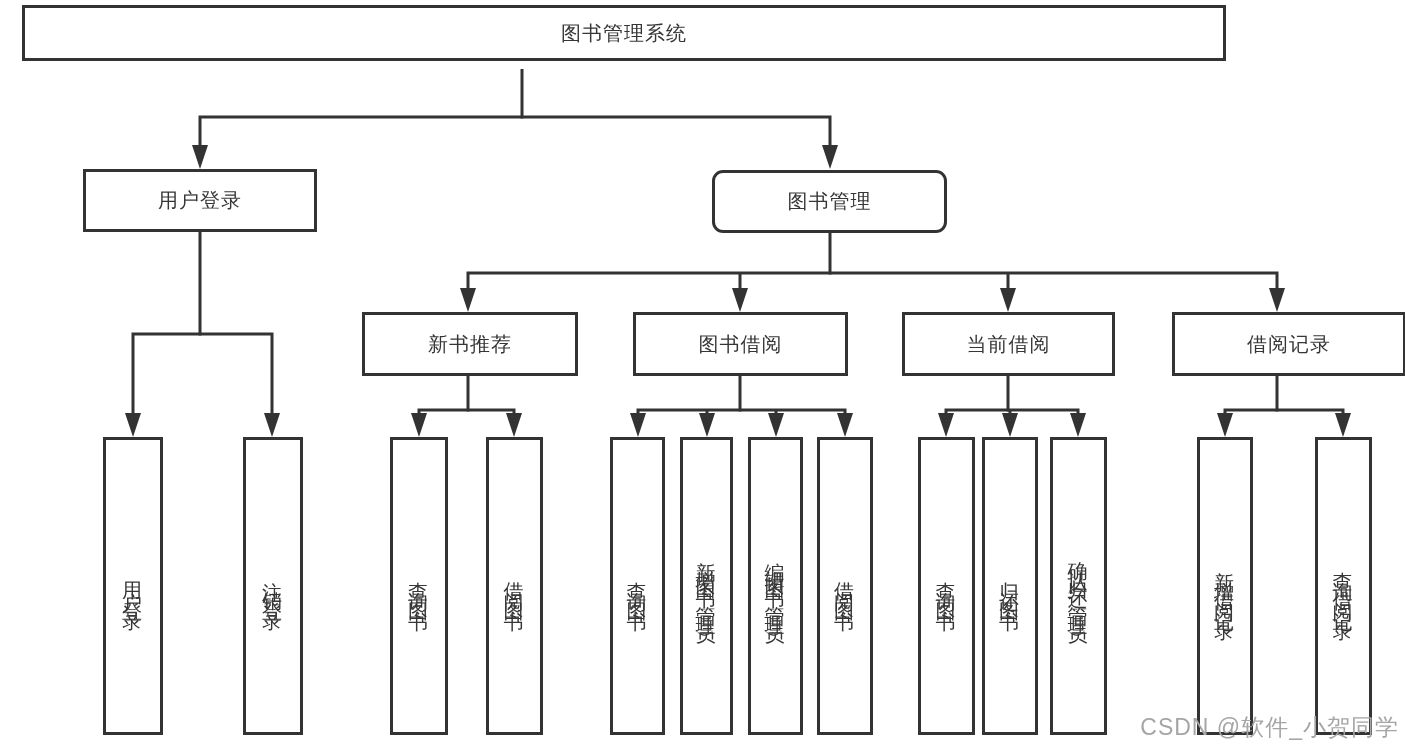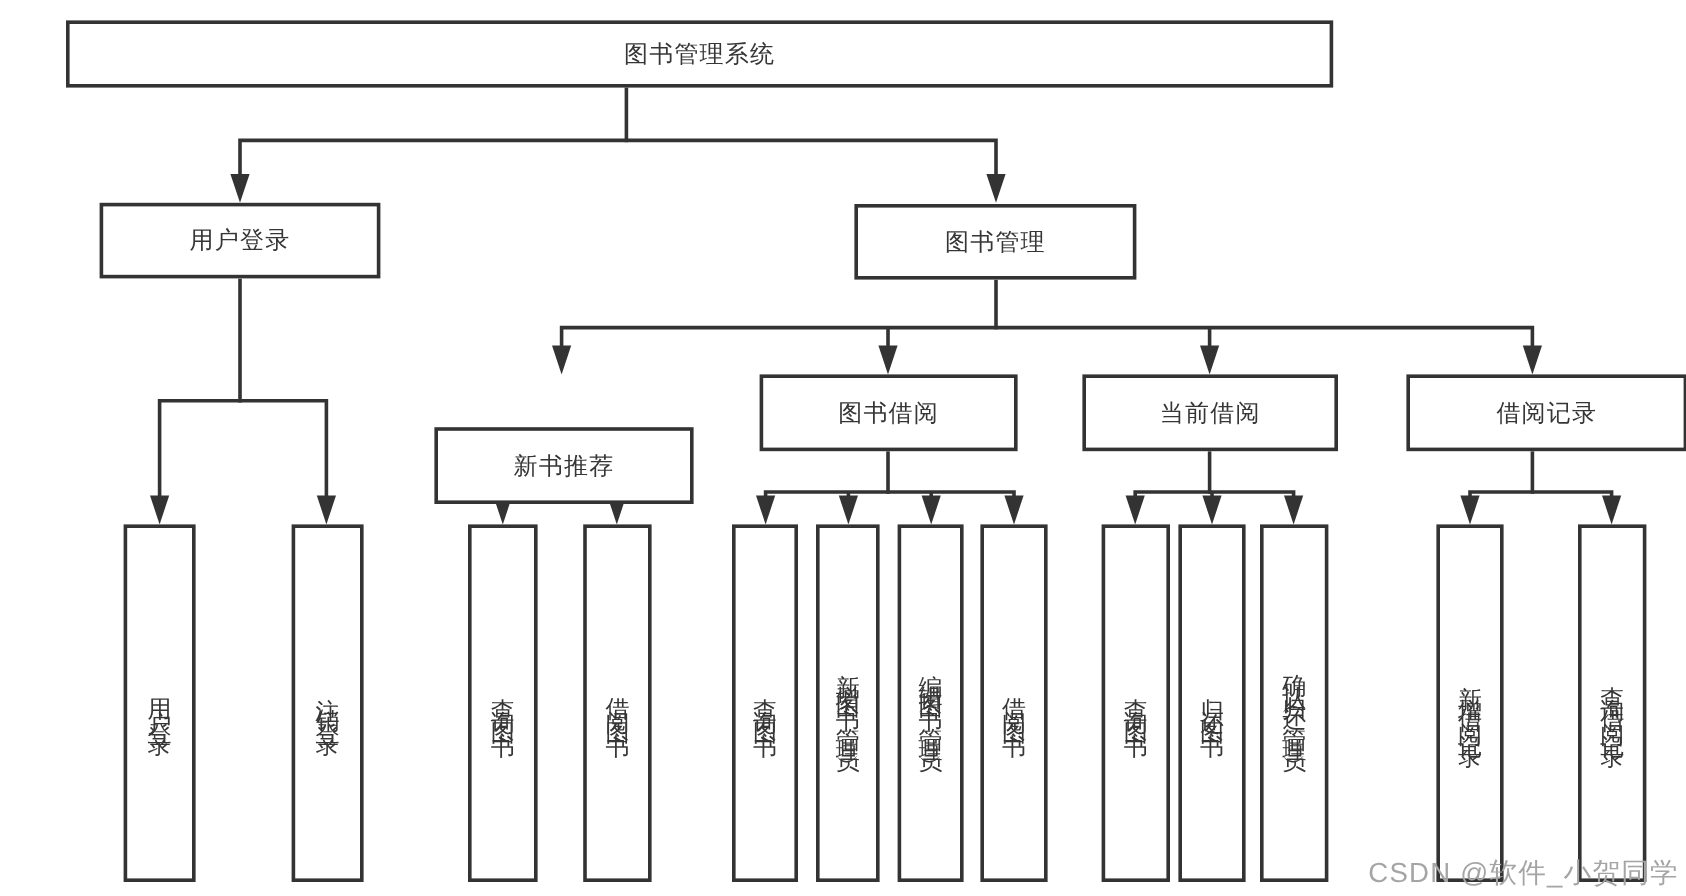--- a/index.html
+++ b/index.html
@@ -129,26 +129,26 @@
     </g>
 
     <g>
       <path d="M1277,376 V411.5"></path>
       <path d="M1225,420 V410 H1343 V420"></path>
       <polygon points="1217,413 1233,413 1225,437"></polygon>
       <polygon points="1335,413 1351,413 1343,437"></polygon>
     </g>
   </svg>
 
-  <div class="hnode" style="left:22px; top:17px; width:1056px; height:56px;margin-left:33px;">图书管理系统</div>
+  <div class="hnode" style="left:22px; top:5px; width:1204px; height:56px;">图书管理系统</div>
 
   <div class="hnode" style="left:83px; top:169px; width:234px; height:63px;">用户登录</div>
-  <div class="hnode" style="left:712px; top:170px; width:235px; height:63px;">图书管理</div>
+  <div class="hnode" style="left:712px; top:170px; width:235px; height:63px;border-radius:11px;">图书管理</div>
 
-  <div class="hnode" style="left:362px; top:312px; width:216px; height:64px;margin-top:44px;">新书推荐</div>
+  <div class="hnode" style="left:362px; top:312px; width:216px; height:64px;">新书推荐</div>
   <div class="hnode" style="left:633px; top:312px; width:215px; height:64px;">图书借阅</div>
   <div class="hnode" style="left:902px; top:312px; width:213px; height:64px;">当前借阅</div>
   <div class="hnode" style="left:1172px; top:312px; width:234px; height:64px;">借阅记录</div>
 
   <div class="vnode" style="left:103px; width:60px;">用户登录</div>
   <div class="vnode" style="left:243px; width:60px;">注销登录</div>
 
   <div class="vnode" style="left:390px; width:58px;">查询图书</div>
   <div class="vnode" style="left:486px; width:57px;">借阅图书</div>
 

